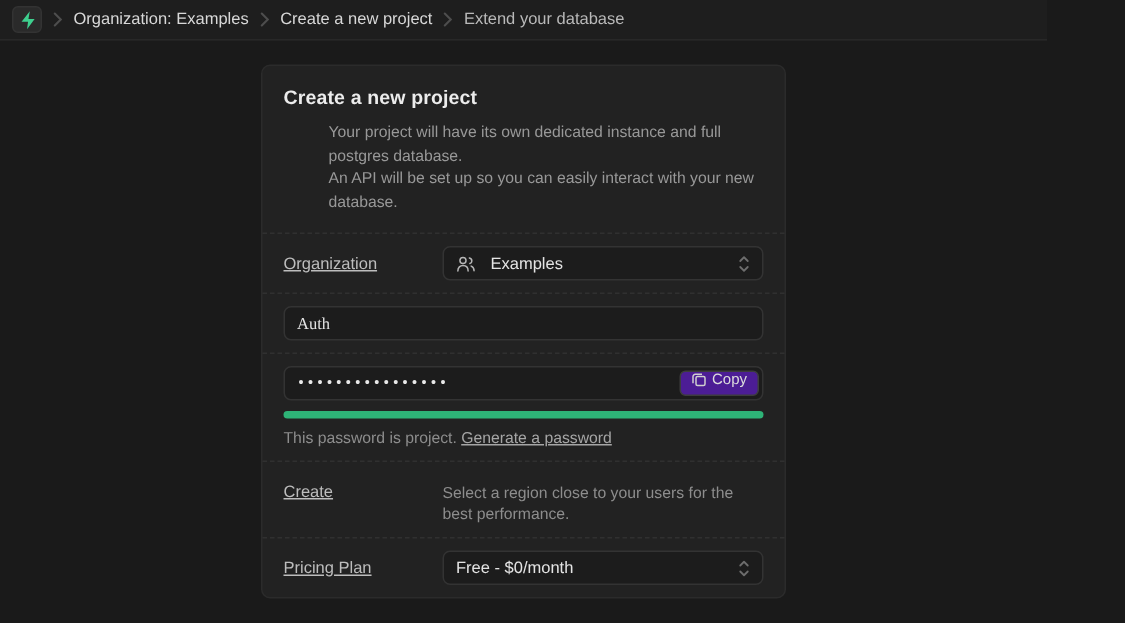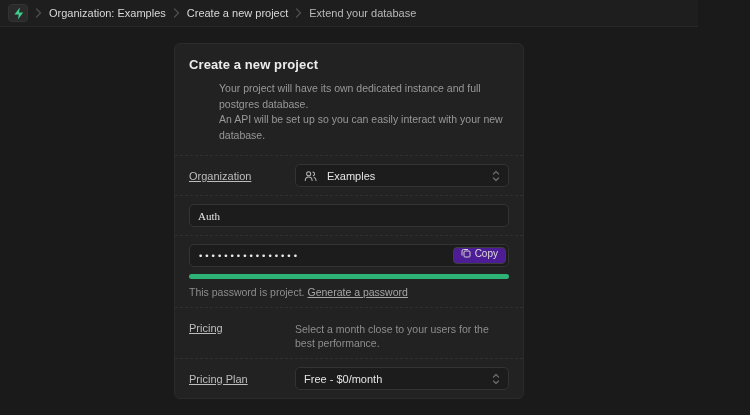--- a/index.html
+++ b/index.html
@@ -229,23 +229,23 @@
             </button>
           </div>
           <div class="strength-bar"></div>
           <div class="helper">
             <span>This password is project. </span><a class="link">Generate a password</a>
           </div>
         </div>
       </div>
 
       <div class="row">
-        <div class="row-label">Pricing</div>
-        <div class="row-field">
-          <div class="helper">Select a month close to your users for the best performance.</div>
+        <div class="row-label">Create</div>
+        <div class="row-field">
+          <div class="helper">Select a region close to your users for the best performance.</div>
         </div>
       </div>
 
       <div class="row">
         <div class="row-label">Pricing Plan</div>
         <div class="row-field">
           <div class="select">
             <span class="sel-value">Free - $0/month</span>
             <span>
               <svg width="8" height="12" viewBox="0 0 8 12">

